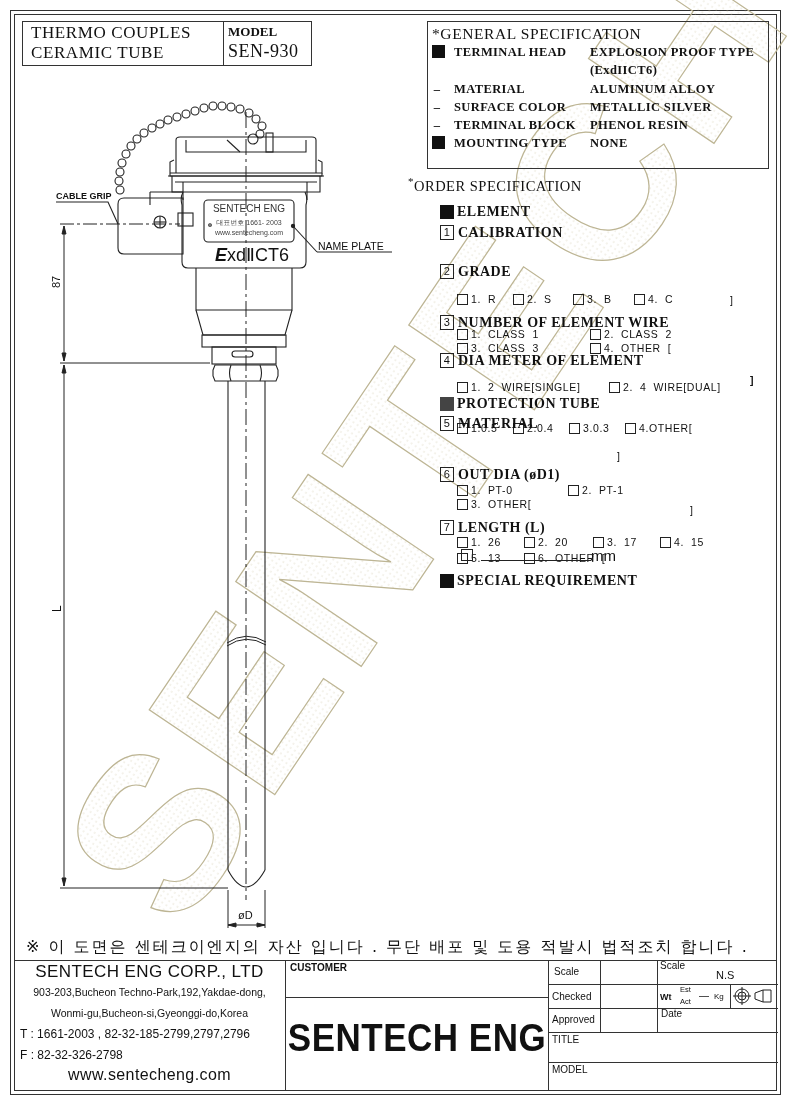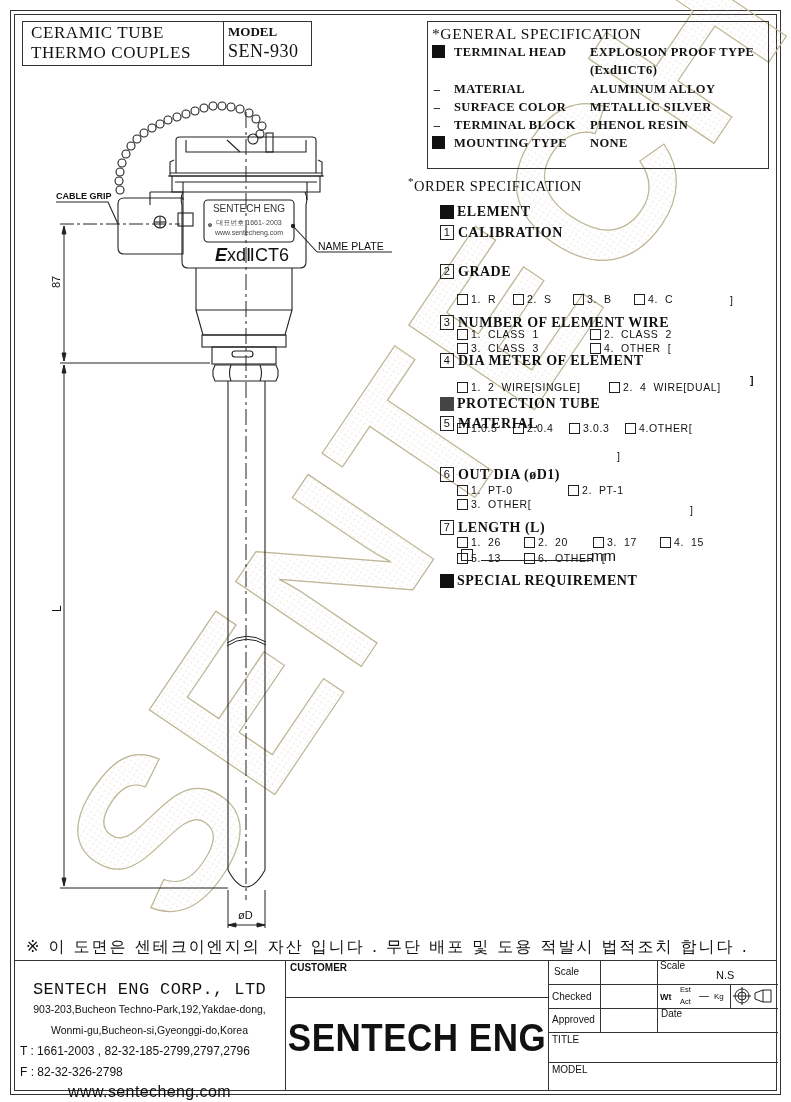--- a/index.html
+++ b/index.html
@@ -28,21 +28,21 @@
   .sec-head { font-family: "Liberation Serif", serif; font-weight: bold; font-size: 14px; letter-spacing: 0.5px; line-height: 17px; display: flex; align-items: center; }
   .sec-head .num { display: inline-block; width: 12px; height: 13px; border: 1px solid #222; font-size: 11px; line-height: 12px; text-align: center; margin-right: 4px; font-family: "Liberation Sans", sans-serif; font-weight: normal; }
   .sec-head .blk { display: inline-block; width: 14px; height: 14px; background: #111; margin-right: 3px; }
   .opts { font-family: "Liberation Sans", sans-serif; font-size: 10.5px; letter-spacing: 0.6px; line-height: 14px; display: flex; }
   .opt { display: inline-flex; align-items: center; white-space: pre; margin-top: 48px; }
   .cb { display: inline-block; width: 9px; height: 9px; border: 1px solid #222; margin-right: 3px; }
 
   .footer-note { left: 26px; top: 937px; font-family: "DejaVu Sans", sans-serif; font-size: 16px; letter-spacing: 2px; }
   .tb { left: 14px; top: 960px; width: 763px; height: 131px; border-top: 1.5px solid #333; box-sizing: border-box; }
   .tb-left { left: 14px; top: 960px; width: 272px; height: 131px; border-right: 1.2px solid #333; box-sizing: border-box; text-align: center; font-family: "Liberation Sans", sans-serif; }
-  .corp { font-size: 17px; margin-top: 20px; letter-spacing: 0.4px; font-family: Liberation Mono, monospace; }
+  .corp { font-size: 17px; margin-top: 2px; letter-spacing: 0.4px; }
   .addr { font-size: 10.5px; line-height: 21px; }
   .phone { font-size: 12px; text-align: left; padding-left: 6px; line-height: 21px; }
   .url { font-size: 16px; letter-spacing: 0.4px; }
   .cust { left: 286px; top: 960px; width: 262px; height: 38px; border-bottom: 1.2px solid #333; box-sizing: border-box; font-size: 10px; font-weight: bold; padding: 2px 0 0 4px; font-family: "Liberation Sans", sans-serif; }
   .brand { left: 286px; top: 1018px; width: 262px; text-align: center; font-family: "Liberation Sans", sans-serif; font-weight: bold; font-size: 35px; letter-spacing: 0.5px; transform: scaleY(1.1); }
   .grid-r { left: 548px; top: 960px; width: 229px; height: 131px; border-left: 1.2px solid #333; box-sizing: border-box; font-family: "Liberation Sans", sans-serif; }
   .cell { position: absolute; box-sizing: border-box; font-size: 10px; }
   .hl { position: absolute; height: 0; border-top: 1.2px solid #333; }
   .vl { position: absolute; width: 0; border-left: 1.2px solid #333; }
   .dim-text { font-family: "Liberation Sans", sans-serif; font-size: 11px; }
@@ -58,22 +58,22 @@
   <defs>
     <pattern id="dots" width="5" height="5" patternUnits="userSpaceOnUse">
       <circle cx="2" cy="2" r="0.6" fill="#cfc7a8"></circle>
     </pattern>
   </defs>
   <text x="0" y="0" transform="translate(180,935) rotate(-56)" font-family="Liberation Sans, sans-serif" font-weight="bold" font-size="220" letter-spacing="8" fill="url(#dots)" stroke="#bdb594" stroke-width="1.2">SENTECH ENG</text>
 </svg>
 
 <div class="abs title-box">
   <div class="title-left">
+    <div>THERMO  COUPLES</div>
     <div>CERAMIC  TUBE</div>
-    <div>THERMO  COUPLES</div>
   </div>
   <div class="title-right">
     <div class="model-label">MODEL</div>
     <div class="model-value">SEN-930</div>
   </div>
 </div>
 
 <div class="abs gen-box">
   <div class="gen-title">*GENERAL  SPECIFICATION</div>
   <div class="gen-row">

